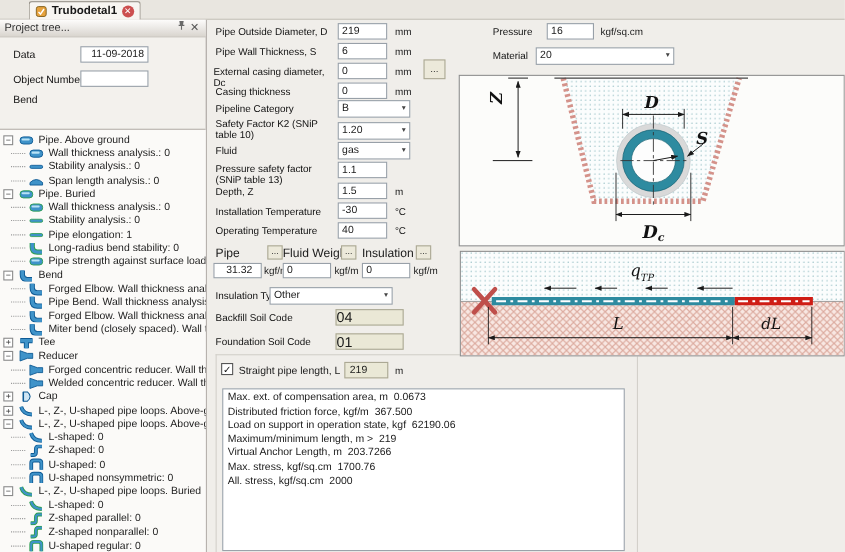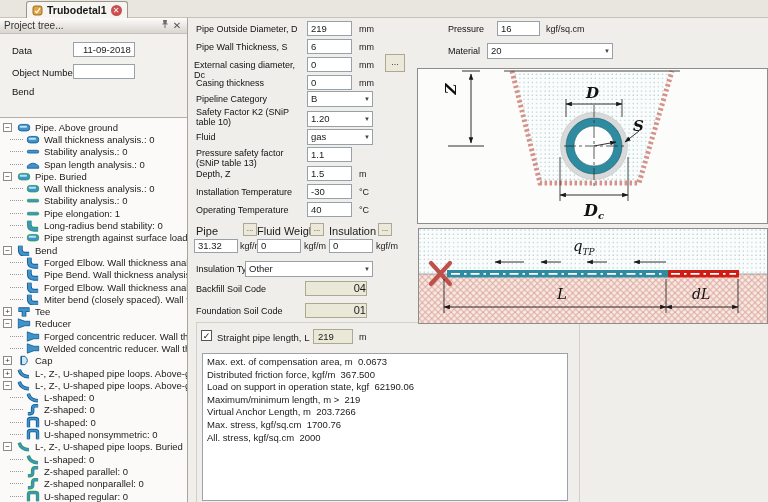--- a/index.html
+++ b/index.html
@@ -37,21 +37,21 @@
   .ticon.g { color:#2d9e4f; }
   .trow .lbl { color:#1c1c1c; }
 
   
   .form { position:absolute; left:189px; top:18px; width:221px; height:304px; }
   .lab9 { position:absolute; font-size:9px; line-height:10px; color:#111; width:110px; }
   .fld { position:absolute; background:#fff; border:1px solid #98a0a8; width:45px; height:15px; font-size:9.5px; line-height:13px; padding-left:3px; }
   .unit { position:absolute; font-size:9px; }
   .dd { position:absolute; background:#fff; border:1px solid #98a0a8; height:16px; font-size:9.5px; line-height:14px; padding-left:3px; }
   .dotsbtn { position:absolute; background:#ece9da; border:1px solid #aba894; font-size:9px; text-align:center; color:#333; }
-  .beigebtn { position:absolute; background:#eae8d6; border:1px solid #aba894; width:62px; height:15px; font-size:11px; line-height:13px; text-align:right; }
+  .beigebtn { position:absolute; background:#eae8d6; border:1px solid #aba894; width:62px; height:15px; font-size:13px; line-height:13px; text-align:left; }
   .weights { position:absolute; left:0; top:205px; width:221px; height:34px; }
   .wlab { position:absolute; font-size:11px;text-align:center; }
   .wbtn { position:absolute; width:14px; height:13px; background:#ece9da; border:1px solid #aba894; font-size:8px; line-height:9px; text-align:center; color:#333; }
   .wfld { position:absolute; width:44px; height:14px; background:#fff; border:1px solid #98a0a8; font-size:9.5px; line-height:12px; padding-left:3px; }
   .wunit { position:absolute; font-size:9px; }
 
   
   .bsec { position:absolute; left:196px; top:322px; width:384px; height:180px; border:1px solid #d3d0ca; border-bottom:none; }
   .cb { position:absolute; left:4px; top:7px; width:11px; height:11px; border:1px solid #555; background:#fff; font-size:9px; line-height:10px; text-align:center; color:#111; }
   .cblab { position:absolute; left:20px; top:9px; font-size:9.5px; }
@@ -406,34 +406,34 @@
     <div class="fld" style="left:118px;top:166px">-30</div>
     <span class="unit" style="left:170px;top:169px">°C</span>
 
     <span class="lab9" style="left:7px;top:187px">Operating Temperature</span>
     <div class="fld" style="left:118px;top:184px">40</div>
     <span class="unit" style="left:170px;top:187px">°C</span>
 
     <div class="weights" id="weights">
         <div class="wlab" style="left: 7px; top: 2px;">Pipe</div>
         <div class="wbtn" style="left: 54px; top: 0px;">...</div>
-        <div class="wfld" style="left: 5px; top: 16px;">31.32</div>
+        <div class="wfld" style="left: 5px; top: 16px; text-align: center;">31.32</div>
         <div class="wunit" style="left: 51px; top: 18px;">kgf/m</div>
         <div class="wlab" style="left: 68px; top: 2px;">Fluid Weight</div>
         <div class="wbtn" style="left: 121px; top: 0px;">...</div>
         <div class="wfld" style="left: 68px; top: 16px;">0</div>
         <div class="wunit" style="left: 115px; top: 18px;">kgf/m</div>
         <div class="wlab" style="left: 140px; top: 2px;">Insulation</div>
         <div class="wbtn" style="left: 189px; top: 0px;">...</div>
         <div class="wfld" style="left: 140px; top: 16px;">0</div>
         <div class="wunit" style="left: 187px; top: 18px;">kgf/m</div>
       </div>
 
     <span class="lab9" style="left:7px;top:246px">Insulation Type</span>
-    <div class="dd" style="left:56px;top:243px;width:128px">
+    <div class="dd" style="left:56px;top:243px;width:112px">
       <span>Other</span>
       <span class="arr">▼</span>
     </div>
 
     <span class="lab9" style="left:7px;top:266px">Backfill Soil Code</span>
     <div class="beigebtn" style="left:116px;top:263px">04</div>
 
     <span class="lab9" style="left:7px;top:288px">Foundation Soil Code</span>
     <div class="beigebtn" style="left:116px;top:285px">01</div>
   </div>

